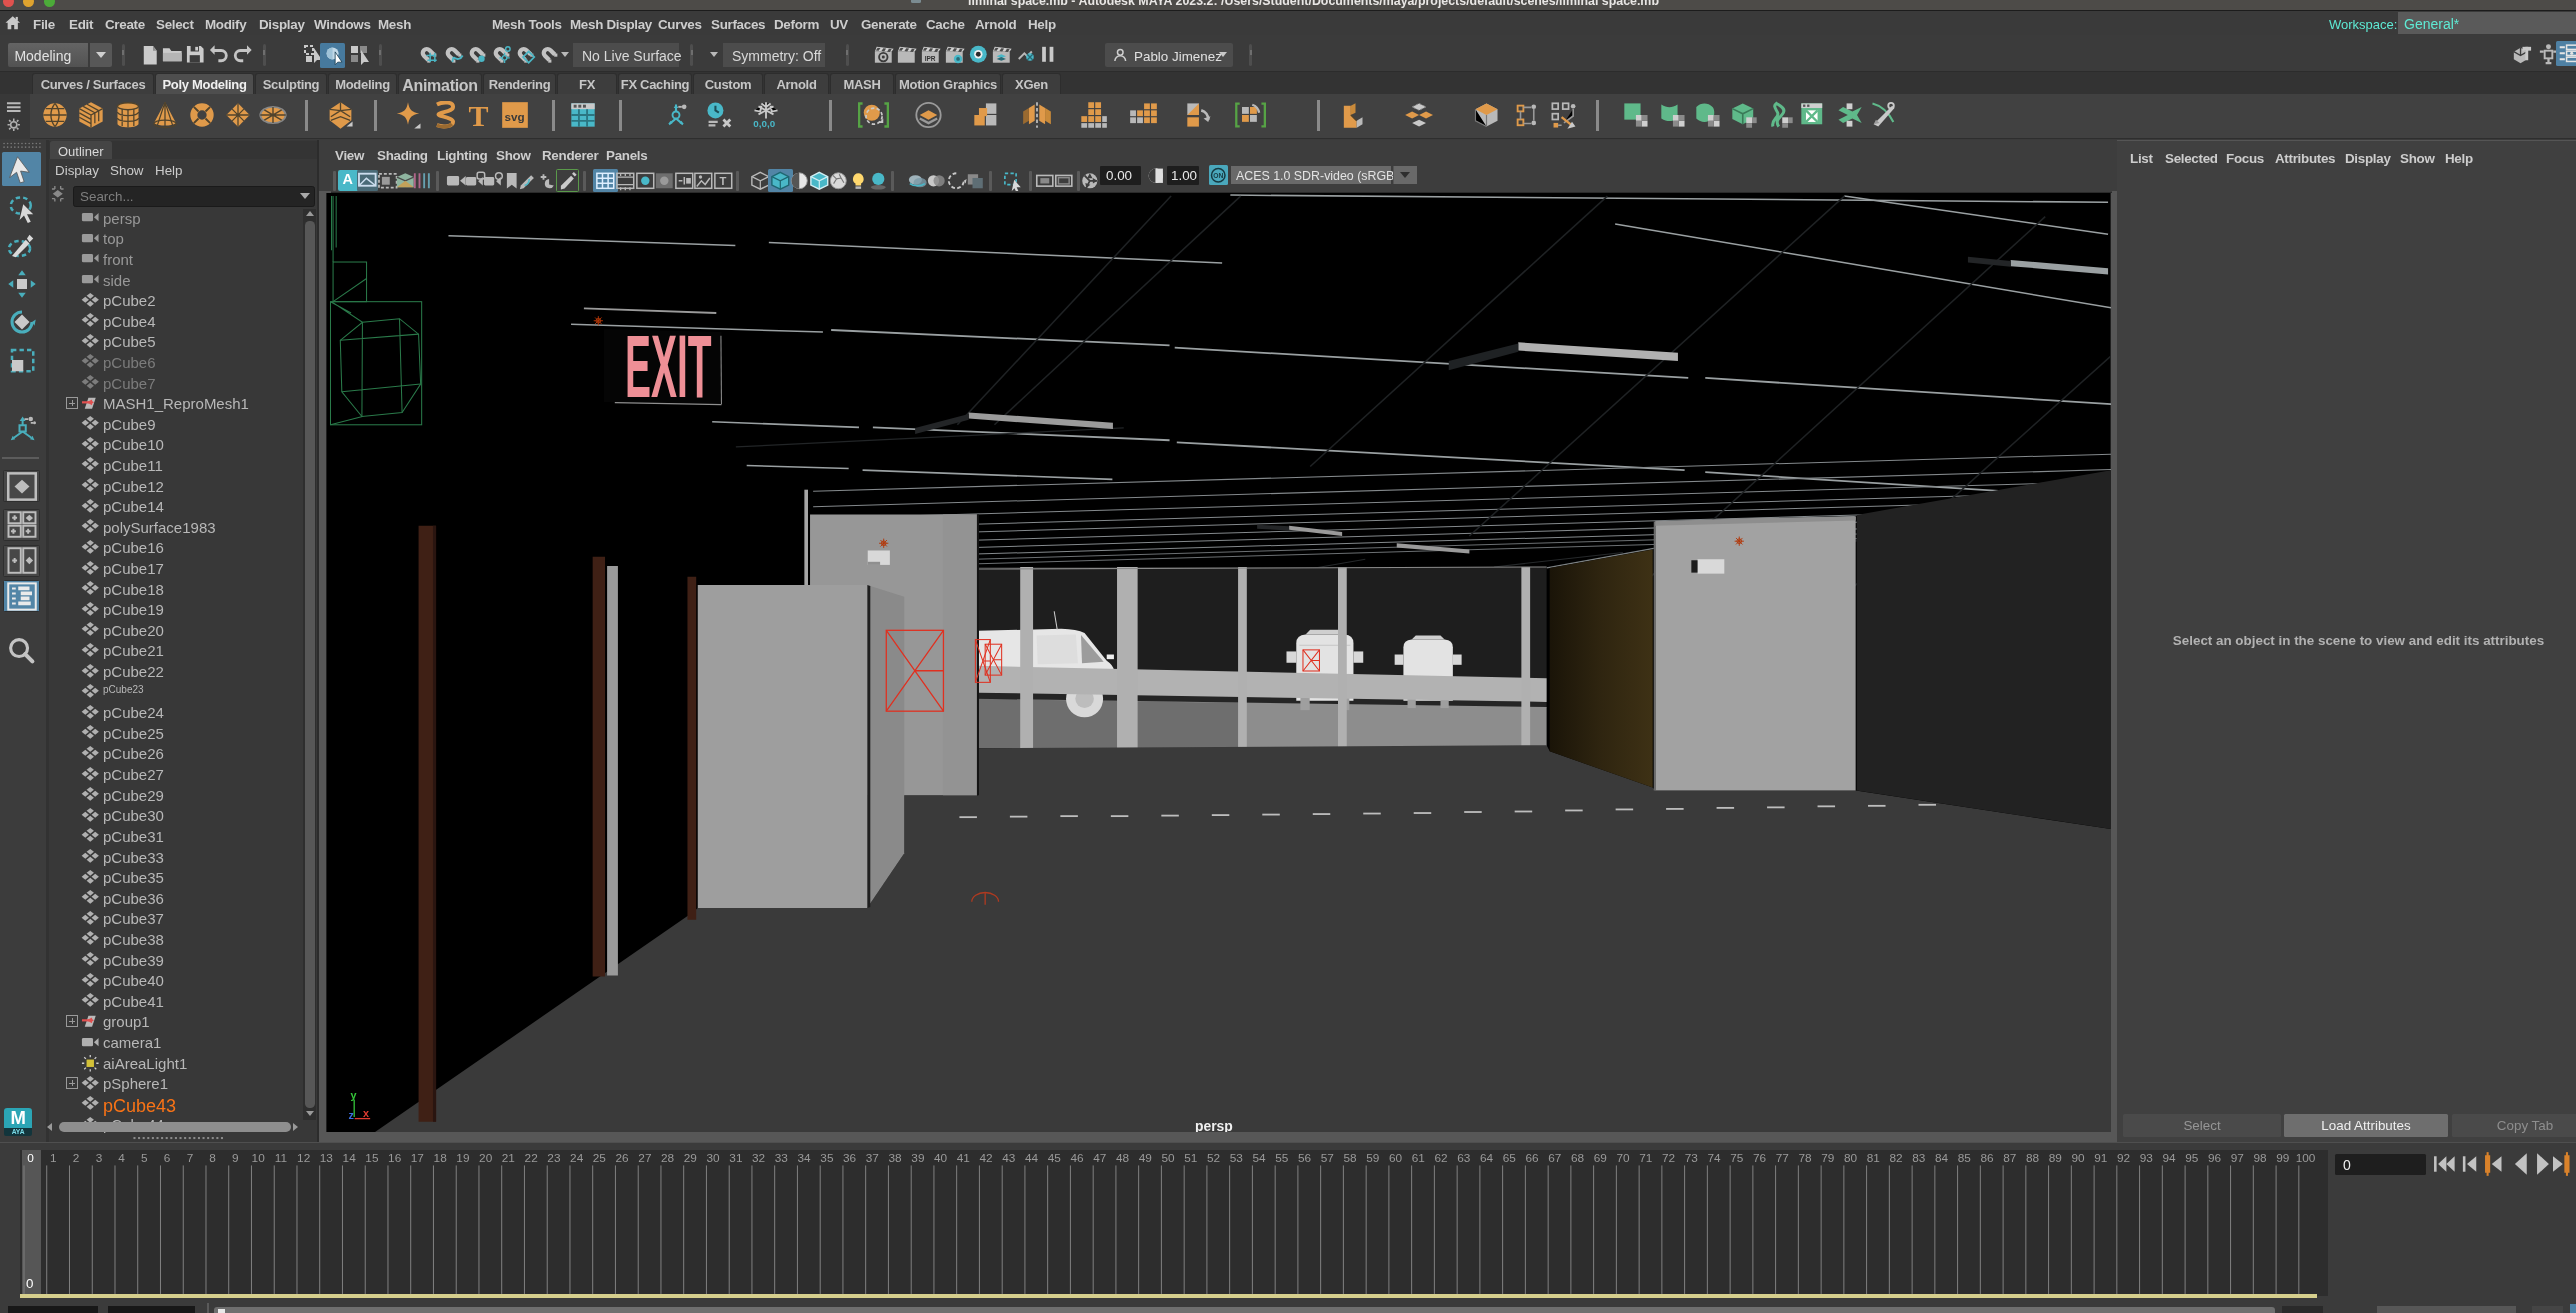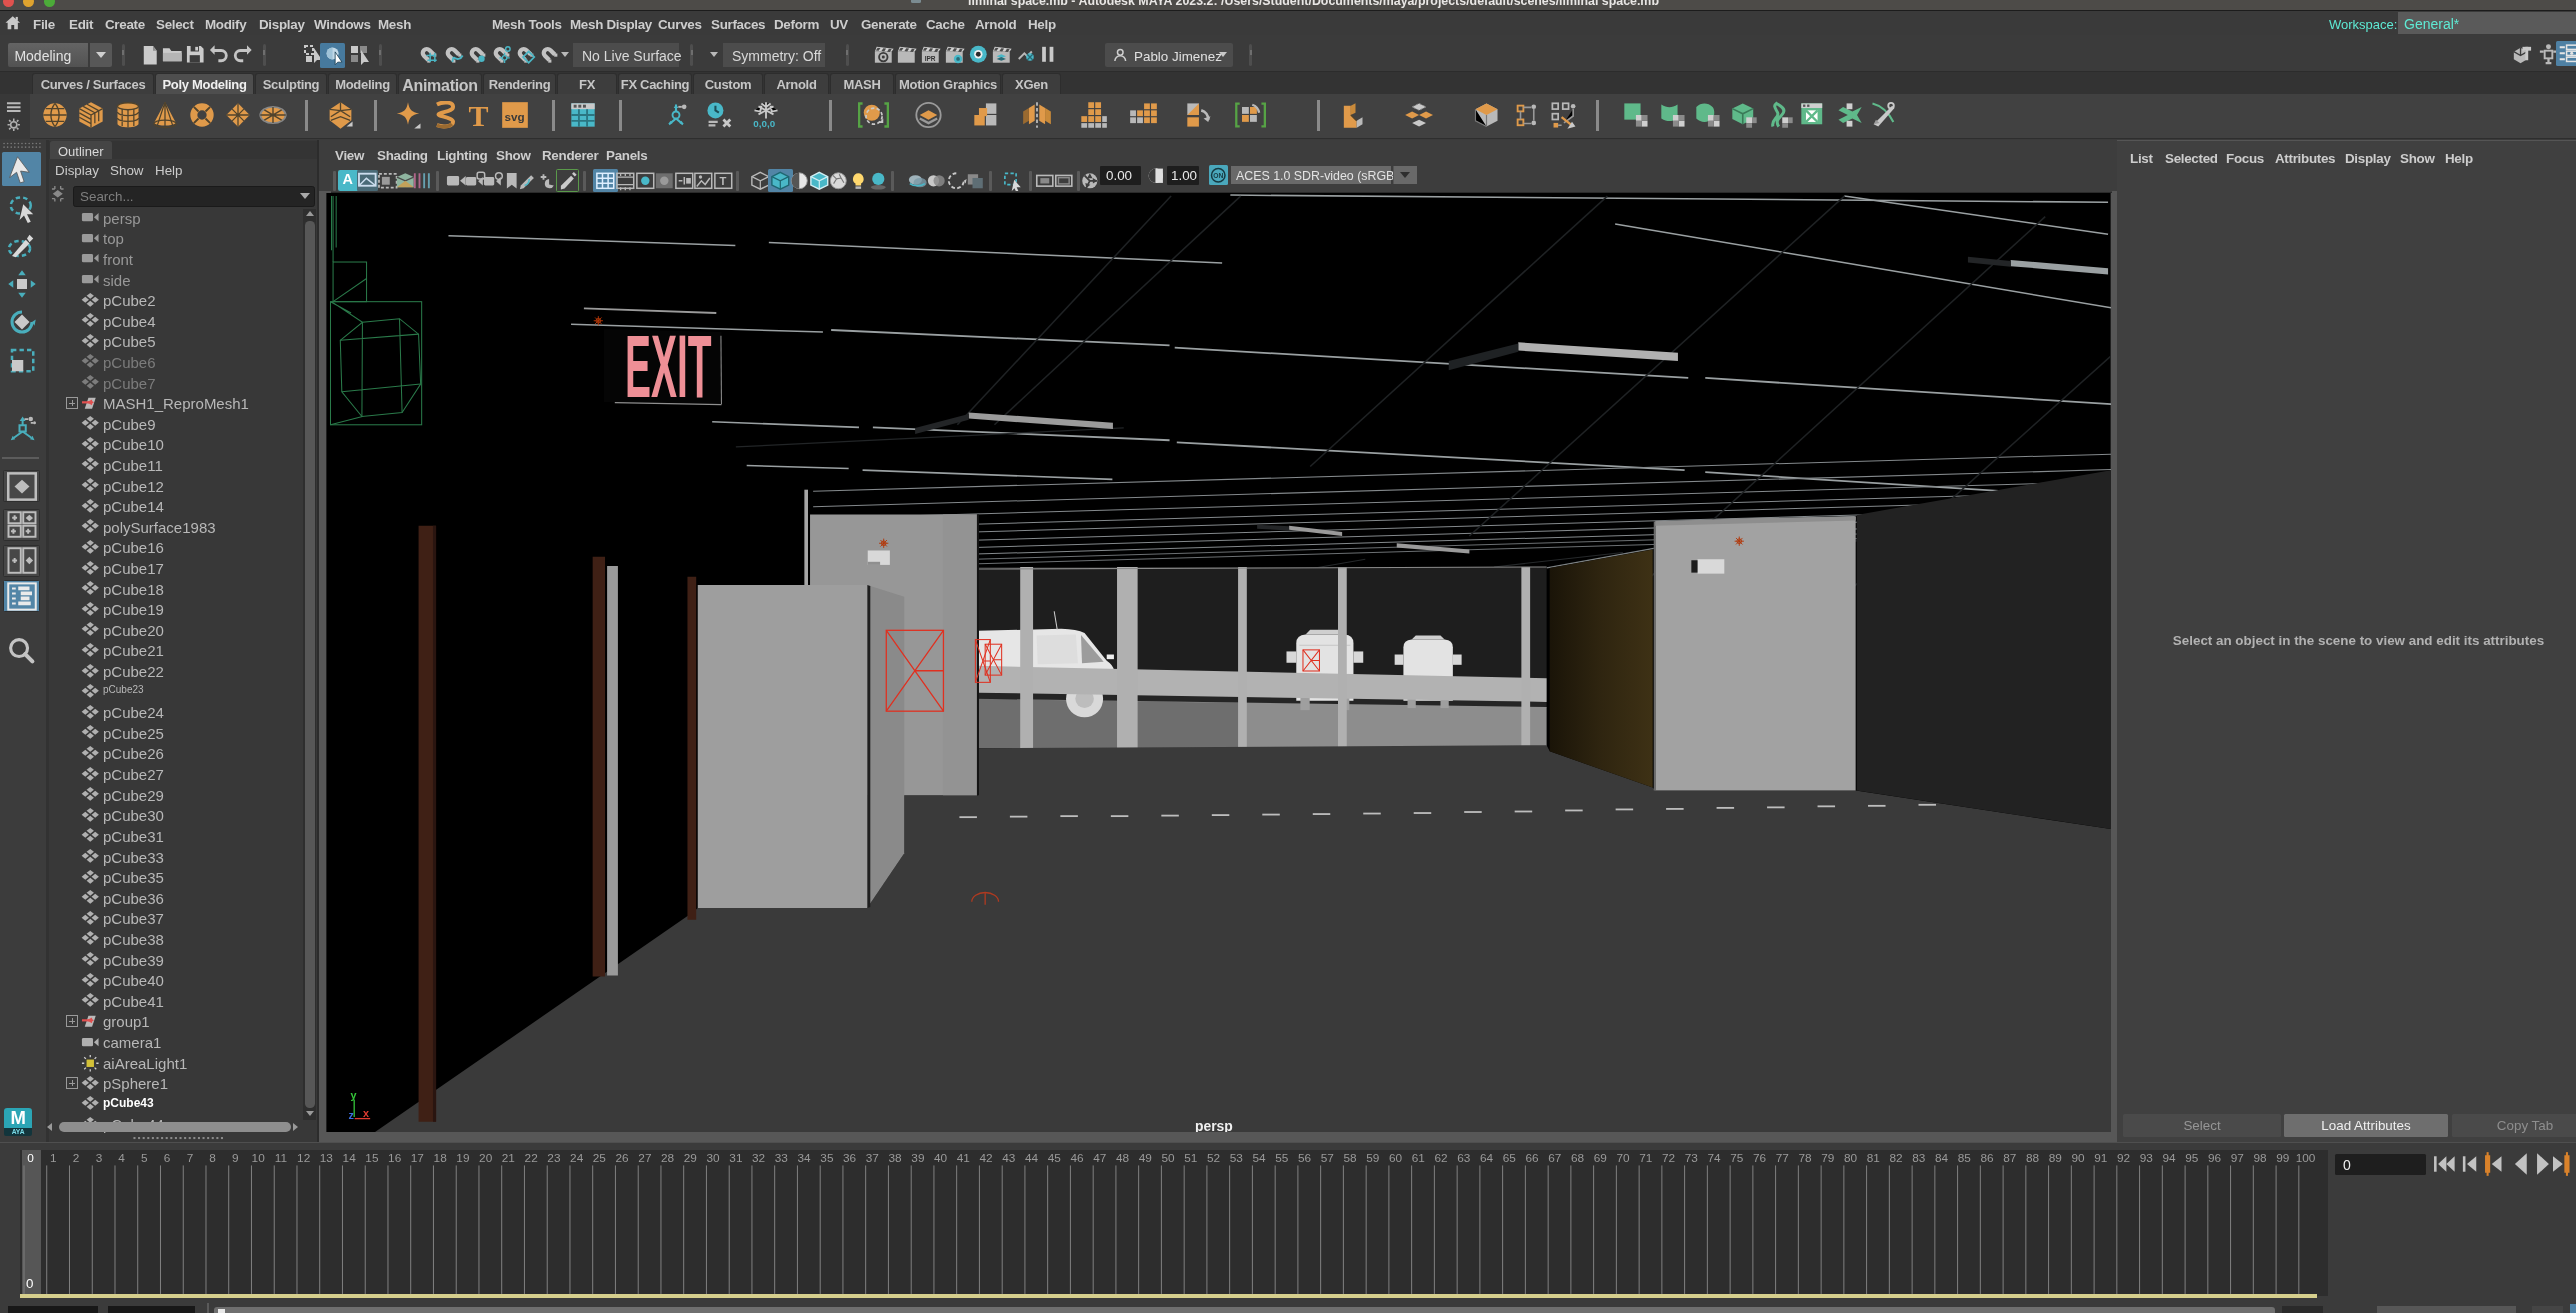--- a/index.html
+++ b/index.html
@@ -966,21 +966,21 @@
       <path d="M15.4 5.3l4 3.2-4 3.2-4-3.2z" fill="#b0b0b0"></path>
       <path d="M10 9.6l4 3.2-4 3.2-4-3.2z" fill="#b0b0b0"></path>
     </svg></div>
 <div style="position:absolute;left:103px;top:1075px;font-size:15px;color:#b8b8b8;font-weight:400;white-space:nowrap;">pSphere1</div>
 <div style="position:absolute;left:81px;top:1095px"><svg width="18.5" height="16.5" viewBox="0 0 20 18">
       <path d="M10 1l4 3.2-4 3.2-4-3.2z" fill="#b0b0b0"></path>
       <path d="M4.6 5.3l4 3.2-4 3.2-4-3.2z" fill="#b0b0b0"></path>
       <path d="M15.4 5.3l4 3.2-4 3.2-4-3.2z" fill="#b0b0b0"></path>
       <path d="M10 9.6l4 3.2-4 3.2-4-3.2z" fill="#b0b0b0"></path>
     </svg></div>
-<div style="position:absolute;left:103px;top:1096px;font-size:12px;color:#ffffff;font-weight:700;white-space:nowrap;">pCube43</div>
+<div style="position:absolute;left:103px;top:1096px;font-size:18px;color:#f97316;font-weight:400;white-space:nowrap;">pCube43</div>
 <div style="position:absolute;left:81px;top:1116px"><svg width="18.5" height="16.5" viewBox="0 0 20 18">
       <path d="M10 1l4 3.2-4 3.2-4-3.2z" fill="#b0b0b0"></path>
       <path d="M4.6 5.3l4 3.2-4 3.2-4-3.2z" fill="#b0b0b0"></path>
       <path d="M15.4 5.3l4 3.2-4 3.2-4-3.2z" fill="#b0b0b0"></path>
       <path d="M10 9.6l4 3.2-4 3.2-4-3.2z" fill="#b0b0b0"></path>
     </svg></div>
 <div style="position:absolute;left:103px;top:1116px;font-size:15px;color:#b8b8b8;font-weight:400;white-space:nowrap;">pCube44</div>
 <div style="position:absolute;left:303px;top:209px;width:13.4px;height:911px;background:#2e2e2e;"></div>
 <div style="position:absolute;left:306px;top:211px">
     <div style="width:0;height:0;border-left:4.6px solid transparent;border-right:4.6px solid transparent;border-bottom:5.7px solid #9a9a9a"></div>

